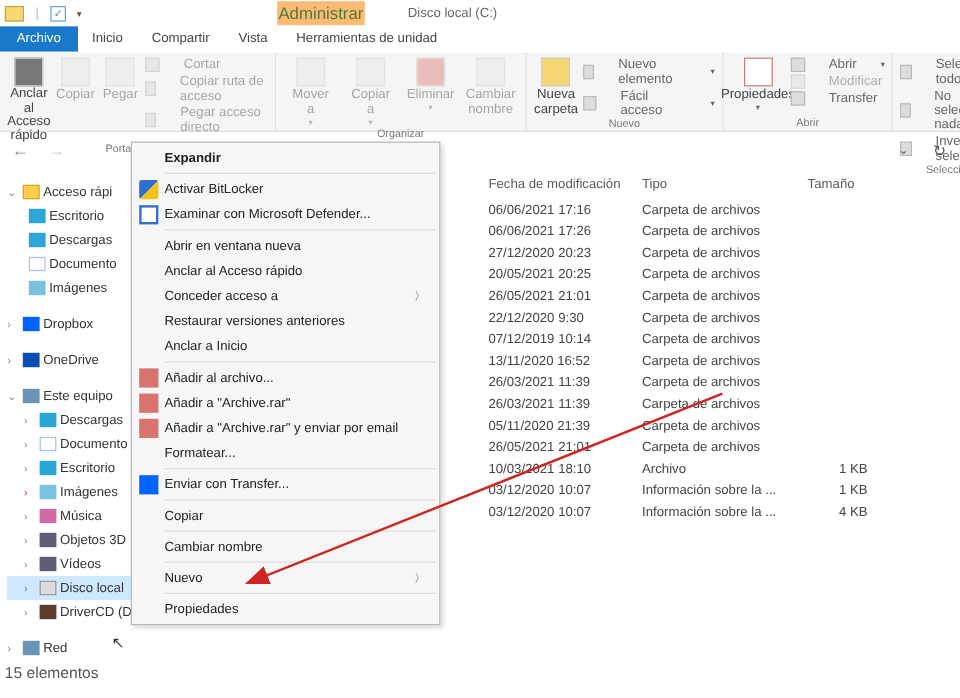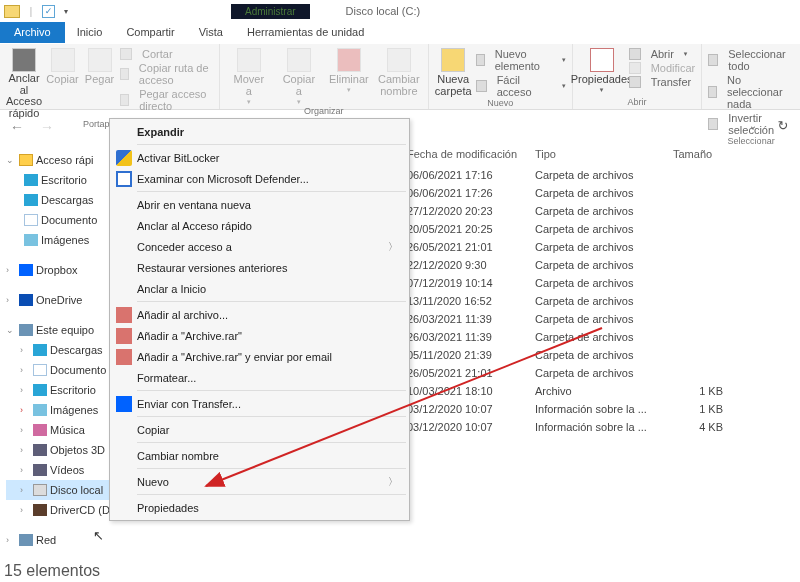--- a/index.html
+++ b/index.html
@@ -2,39 +2,39 @@
 <html><head>
 <meta charset="utf-8">
 <style>
 * { margin:0; padding:0; box-sizing:border-box; font-family:"Segoe UI",Tahoma,sans-serif; font-size:11px; }
 body { width:800px; height:582px; background:#fff; position:relative; overflow:hidden; color:#333; }
 
 
 .titlebar { height:22px; display:flex; align-items:center; background:#fff; }
 .titlebar .qat { display:flex; align-items:center; gap:2px; padding-left:4px; }
 .titlebar .qat div { width:18px; height:18px; display:flex; align-items:center; justify-content:center; }
-.titlebar .admin { margin-left:156px; background:#0f172a; color:#4a7a3a; padding:2px 14px; font-size:10px; }
+.titlebar .admin { margin-left:156px; background:#fdba74; color:#4a7a3a; padding:2px 1px; font-size:14px; }
 .titlebar .wtitle { margin-left:36px; color:#666; font-size:11px; }
 
 
 .tabs { height:22px; display:flex; align-items:stretch; background:#fff; border-bottom:1px solid transparent; }
 .tab { padding:4px 12px 2px; color:#444; cursor:default; }
 .tab.file { background:#1979ca; color:#fff; padding:4px 14px; }
 .tab.active { }
 
 
 .ribbon { height:66px; background:#f5f5f5; border-bottom:1px solid #ddd; display:flex; }
 .group { border-right:1px solid #e3e3e3; padding:2px 6px 0; display:flex; flex-direction:column; justify-content:space-between; }
 .group-body { display:flex; align-items:flex-start; gap:4px; flex:1; }
 .group-label { text-align:center; font-size:9px; color:#777; padding-bottom:2px; }
 .big { width:46px; display:flex; flex-direction:column; align-items:center; gap:1px; text-align:center; font-size:10px; color:#444; padding-top:2px;}
 .big .ic { width:24px; height:24px; background:#e6e6e6; border:1px solid #ccc; }
 .big.dis { opacity:.45; }
 .medlist { display:flex; flex-direction:column; gap:2px; padding-top:2px; font-size:10px; color:#666; }
-.medlist div { display:flex; align-items:center; gap:10px; }
+.medlist div { display:flex; align-items:center; gap:20px; }
 .mi { width:12px; height:12px; background:#ddd; border:1px solid #bbb; }
 .drop { font-size:7px; color:#666; }
 
 
 .navrow { height:30px; display:flex; align-items:center; gap:12px; padding:0 8px; }
 .navbtn { width:18px; text-align:center; color:#888; font-size:14px; }
 .navrow .flex { flex:1; }
 .refresh { width:18px; text-align:center; color:#555; font-size:13px; }
 
 
@@ -66,36 +66,36 @@
 .details { flex:1; padding-top:4px; font-size:11px; }
 .details .hdr { display:flex; color:#5a5a5a; padding:4px 0 6px; }
 .details .col-m{ width:144px;padding-left:16px; }
 .details .col-t{ width:138px; }
 .details .col-s{ width:60px; }
 .details .gap{ width:281px; }
 .details .row { display:flex; height:18px; align-items:center; color:#444; }
 .details .sz { text-align:right; width:50px; }
 
 
-.ctx { position:absolute; left:109px; top:118px; width:301px; background:#f6f6f6; border:1px solid #b8b8b8; box-shadow:2px 2px 4px rgba(0,0,0,.15); padding:2px 1px; }
+.ctx { position:absolute; left:109px; top:118px; width:258px; background:#f6f6f6; border:1px solid #b8b8b8; box-shadow:2px 2px 4px rgba(0,0,0,.15); padding:2px 1px; }
 .ctx .item { display:flex; align-items:center; height:21px; padding:0 8px 0 26px; position:relative; color:#222; font-size:11px; }
 .ctx .item.strong { font-weight:600; }
 .ctx .item .ci { position:absolute; left:5px; width:16px; height:16px; }
 .ctx .sep { height:1px; background:#ddd; margin:2px 2px 2px 26px; }
 .ctx .sub { position:absolute; right:10px; color:#555; font-size:10px; }
 .ci-shield{background:linear-gradient(135deg,#2f6fd0 50%,#f2c21a 50%);border-radius:2px;}
 .ci-def{background:#fff;border:2px solid #2f6fd0;}
 .ci-rar{background:#d9736e;}
 .ci-db{background:#0062ff;}
 
 
 .arrow-svg { position:absolute; left:192px; top:322px; pointer-events:none; }
 
 
-.status { position:absolute; bottom:2px; left:4px; font-size:16px; color:#555; }
+.status { position:absolute; bottom:14px; left:4px; font-size:13px; color:#555; }
 </style>
 </head>
 <body>
 
 <div class="titlebar">
   <div class="qat">
     <div style="background:#f7d774;border:1px solid #caa636;width:16px;height:13px;"></div>
     <div style="color:#bbb;">|</div>
     <div style="border:1px solid #5fa6d6;width:13px;height:13px;color:#3b8bc9;font-size:9px;">✓</div>
     <div style="color:#555;font-size:8px;">▾</div>

